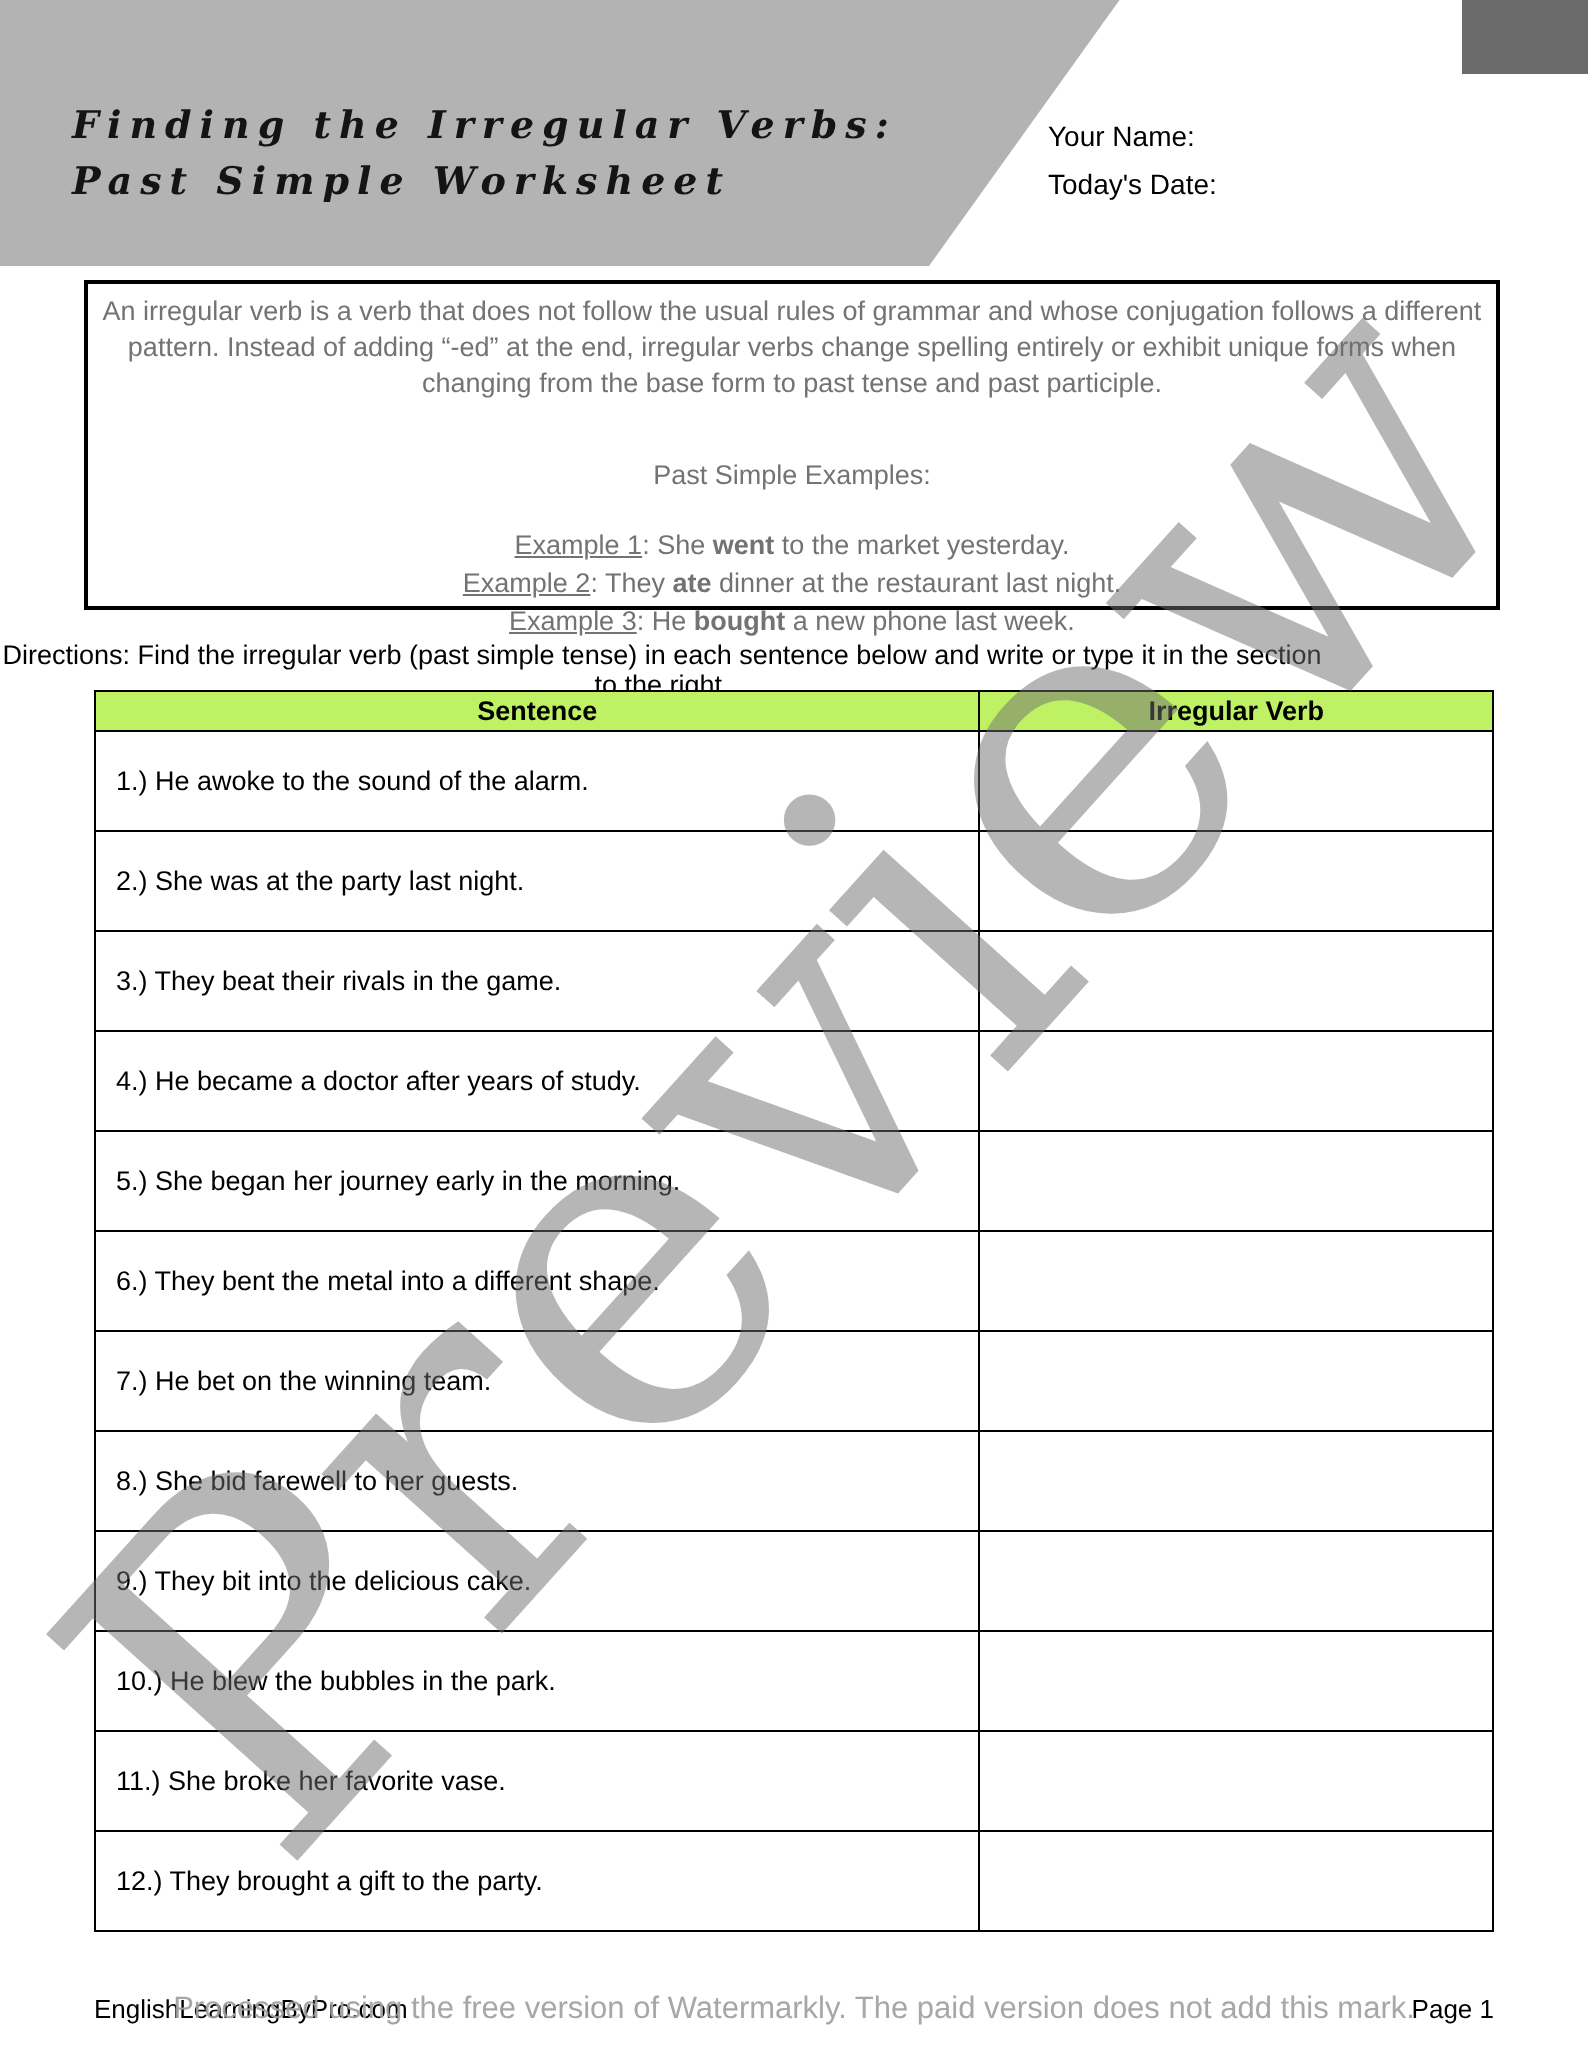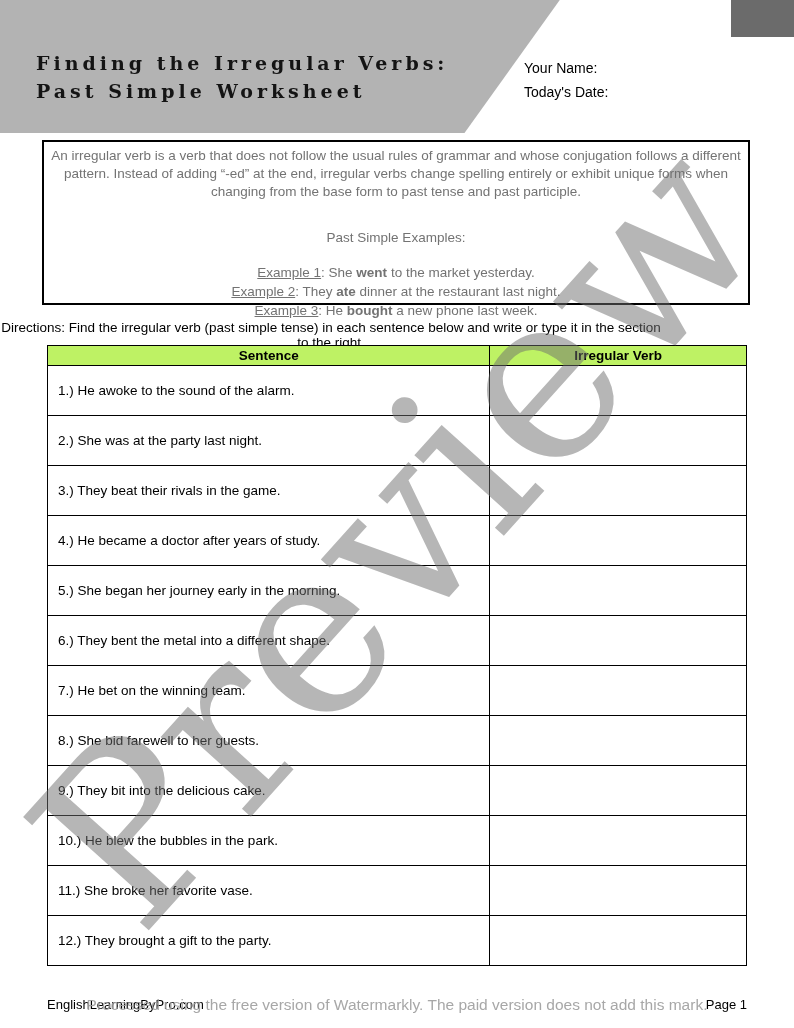--- a/index.html
+++ b/index.html
@@ -16,21 +16,21 @@
     position:absolute; top:0; left:0; width:100%; height:100%;
     background:#b3b3b3;
     clip-path:polygon(0 0, 70.5% 0, 58.5% 100%, 0 100%);
   }
   .header-corner-dark {
     position:absolute; top:0; right:0; width:63px; height:37px;
     background:#6b6b6b;
   }
   .worksheet-title {
     position:absolute; left:36px; top:50px;
-    font-family:"DejaVu Serif", serif; font-weight:bold;
+    font-family:"DejaVu Serif", serif; font-style:italic; font-weight:bold;
     font-size:19px; letter-spacing:4px; line-height:1.45; color:#141414;
   }
   .name-date-block {
     position:absolute; left:524px; top:56px;
     font-size:14px; line-height:24px; color:#000;
   }
 
   
   .intro-box {
     position:absolute; left:42px; top:140px; width:708px; height:165px;

